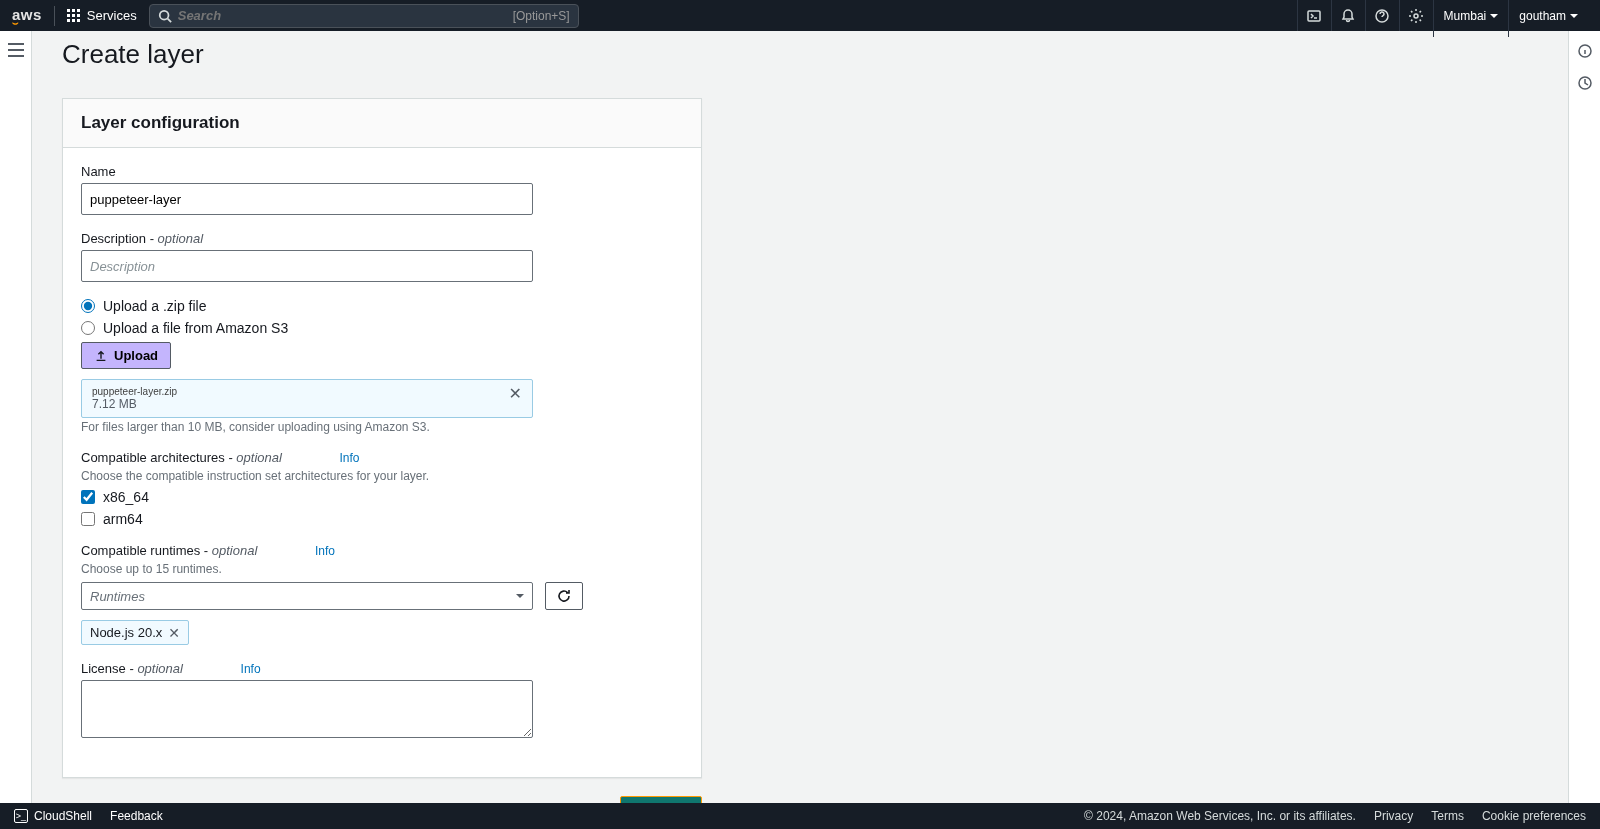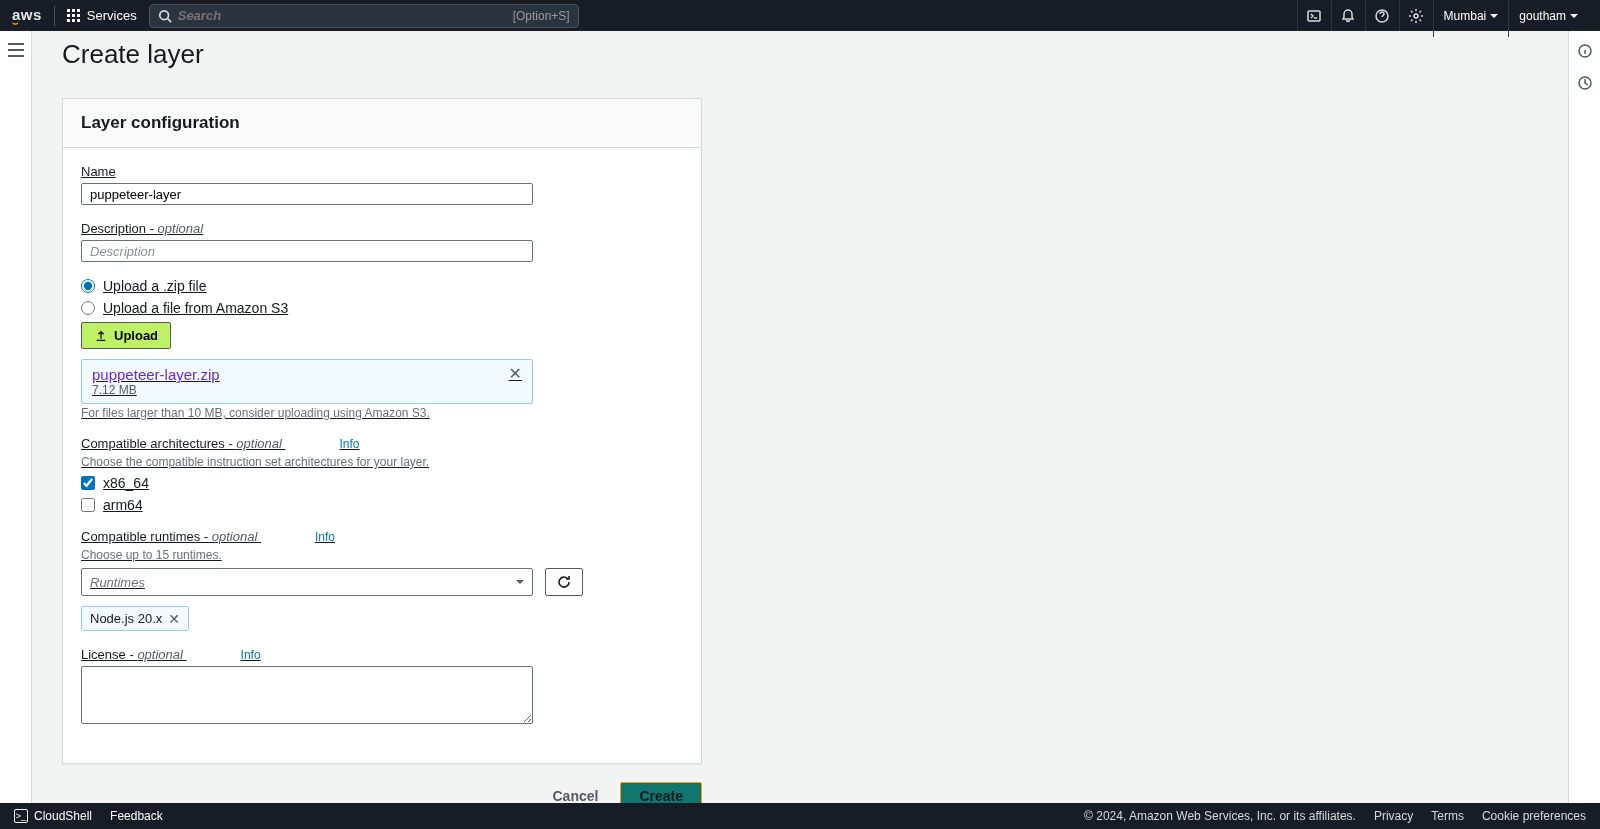--- a/index.html
+++ b/index.html
@@ -24,41 +24,41 @@
 .left-rail { width: 32px; background: #fff; border-right: 1px solid #d5dbdb; display: flex; align-items: flex-start; justify-content: center; padding-top: 12px; }
 .hamburger { width: 16px; height: 14px; display: flex; flex-direction: column; justify-content: space-between; cursor: pointer; }
 .hamburger span { height: 2px; background: #545b64; }
 
 .main { flex: 1; overflow-y: auto; padding: 8px 0 24px 30px; }
 .page-title { font-size: 26px; font-weight: 400; margin-bottom: 28px; color: #16191f; }
 
 .panel { background: #fff; border: 1px solid #d5dbdb; width: 640px; box-shadow: 0 1px 1px rgba(0,0,0,0.05); }
 .panel-head { padding: 14px 18px; border-bottom: 1px solid #d5dbdb; background: #fafafa; }
 .panel-head h2 { font-size: 17px; font-weight: 700; }
-.panel-body { padding: 16px 18px 20px; text-decoration: underline; }
+.panel-body { padding: 16px 18px 20px; }
 
 .field { margin-bottom: 16px; }
 .lbl { font-size: 13px; font-weight: 400; color: #16191f; margin-bottom: 4px; display: block; }
 .lbl .opt { font-style: italic; color: #545b64; }
 .info-link { color: #0073bb; font-size: 12px; margin-left: 6px; text-decoration: none; cursor: pointer; padding-left: 48px; }
 .hint { font-size: 12px; color: #687078; margin-top: 2px; }
-.text-input { width: 452px; height: 22px; border: 1px solid #687078; border-radius: 2px; padding: 3px 8px; font-size: 13px; }
+.text-input { width: 452px; height: 32px; border: 1px solid #687078; border-radius: 2px; padding: 3px 8px; font-size: 13px; }
 .text-input::placeholder { font-style: italic; color: #879196; }
 .textarea { width: 452px; height: 58px; border: 1px solid #687078; border-radius: 2px; padding: 6px 8px; font-size: 13px; resize: both; }
 
 .radios { margin-bottom: 4px; }
 .radio-row { display: flex; align-items: center; gap: 8px; margin-bottom: 6px; font-size: 14px; }
 .radio-row input[type=radio] { accent-color: #0073bb; width: 14px; height: 14px; }
 
-.upload-btn { display: inline-flex; align-items: center; gap: 6px; border: 1px solid #545b64; background: #bef264; border-radius: 2px; padding: 5px 12px; font-size: 13px; cursor: pointer; font-weight:700; }
+.upload-btn { display: inline-flex; align-items: center; gap: 6px; border: 1px solid #545b64; background: #c4b5fd; border-radius: 2px; padding: 5px 12px; font-size: 13px; cursor: pointer; font-weight:700; }
 .upload-icon { width: 14px; height: 14px; }
 
 .file-chosen { margin-top: 10px; background: #f1faff; border: 1px solid #99cbe4; border-radius: 2px; padding: 6px 10px; width: 452px; display: flex; align-items: flex-start; justify-content: space-between; }
 .file-chosen .fmeta { font-size: 12px; color: #545b64; }
-.file-chosen .fname { font-size: 15px; color: #6d28d9; }
+.file-chosen .fname { font-size: 10px; color: #404040; }
 .close-x { cursor: pointer; font-size: 16px; color: #545b64; line-height: 1; }
 
 .check-row { display: flex; align-items: center; gap: 8px; margin-top: 6px; font-size: 14px; }
 .check-row input[type=checkbox] { accent-color: #0073bb; width: 14px; height: 14px; }
 
 .select-row { display: flex; align-items: center; gap: 12px; margin-top: 6px; }
 .select-input { width: 452px; height: 28px; border: 1px solid #687078; border-radius: 2px; padding: 3px 8px; font-size: 13px; font-style: italic; color: #687078; display: flex; align-items: center; justify-content: space-between; cursor: pointer; }
 .refresh-btn { width: 38px; height: 28px; border: 1px solid #545b64; border-radius: 2px; background: #fff; display: flex; align-items: center; justify-content: center; cursor: pointer; }
 .refresh-icon { width: 16px; height: 16px; }
 

